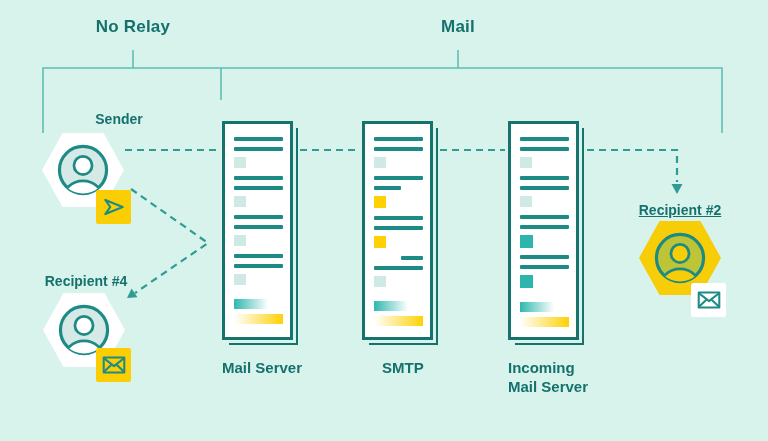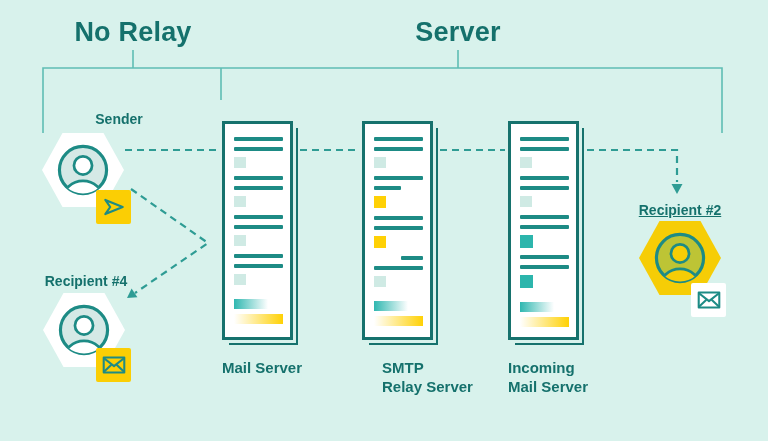--- a/index.html
+++ b/index.html
@@ -6,21 +6,21 @@
   #stage{
     position:relative;width:768px;height:441px;overflow:hidden;
     background:#d8f2ec;
     font-family:"Liberation Sans", sans-serif;
     color:#15716c;
   }
   svg.overlay{position:absolute;left:0;top:0;pointer-events:none;}
 
   
   .group-title{
-    position:absolute;top:17px;font-size:27px;font-weight:700;
+    position:absolute;top:17px;font-size:17px;font-weight:700;
     color:#15716c;text-align:center;letter-spacing:.2px;
   }
   
   .node-label{
     position:absolute;font-size:14px;font-weight:700;color:#15716c;text-align:center;
   }
   
   .hex{
     position:absolute;width:82px;height:74px;
     clip-path:polygon(25% 0,75% 0,100% 50%,75% 100%,25% 100%,0 50%);
@@ -80,21 +80,21 @@
       <path d="M587,150 H677 V182"></path>
       <path d="M131,189 L208,243 L135,293"></path>
     </g>
     <g fill="#2e9c94" stroke="none">
       <polygon points="671.5,184 682.5,184 677,194"></polygon>
       <polygon points="127,298 131.6,288.5 137.4,297.2"></polygon>
     </g>
   </svg>
 
   <div class="group-title" style="left:60px;width:146px;">No Relay</div>
-  <div class="group-title" style="left:388px;width:140px;">Server</div>
+  <div class="group-title" style="left:388px;width:140px;">Mail</div>
 
   <div class="node-label" style="left:43px;width:82px;top:111px;padding-left:35px;">Sender</div>
   <div class="hex white" style="left:42px;top:133px;">
     <svg width="58" height="58" viewBox="0 0 64 64">
       <defs>
           <clipPath id="clip-sender">
             <circle cx="32" cy="32" r="26"></circle>
           </clipPath>
         </defs>
       <circle cx="32" cy="32" r="26" fill="#d5e9e6" stroke="#1d8b85" stroke-width="3.5"></circle>
@@ -215,20 +215,19 @@
         <div class="r-bar_teal"></div>
         <div class="r-bar_yellow"></div>
       </div>
   </div>
 
   <div class="server-label" style="left:222px;">
     <div>Mail Server</div>
   </div>
   <div class="server-label" style="left:382px;">
     <div>SMTP</div>
-    <div>Relay Server</div>
   </div>
   <div class="server-label" style="left:508px;">
     <div>Incoming</div>
     <div>Mail Server</div>
   </div>
 
 </div>
 
 </body></html>

